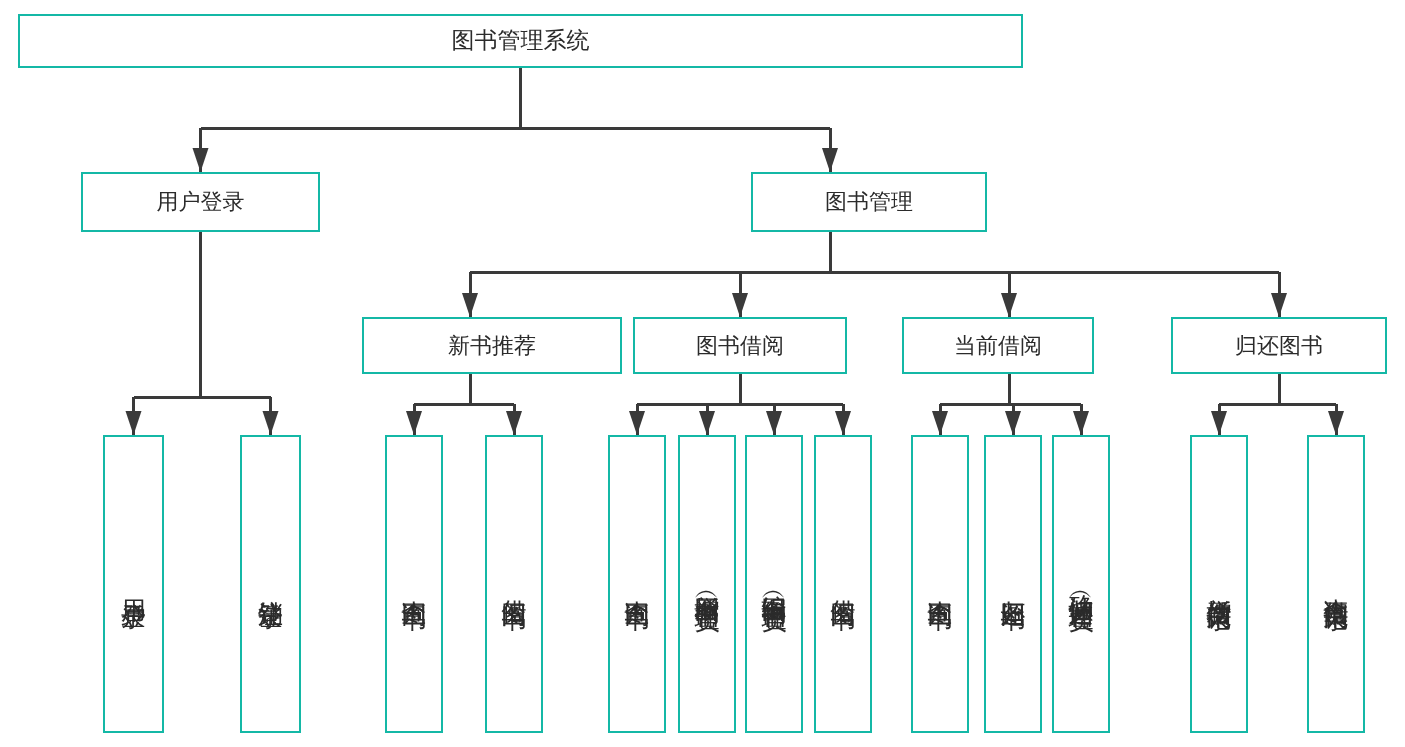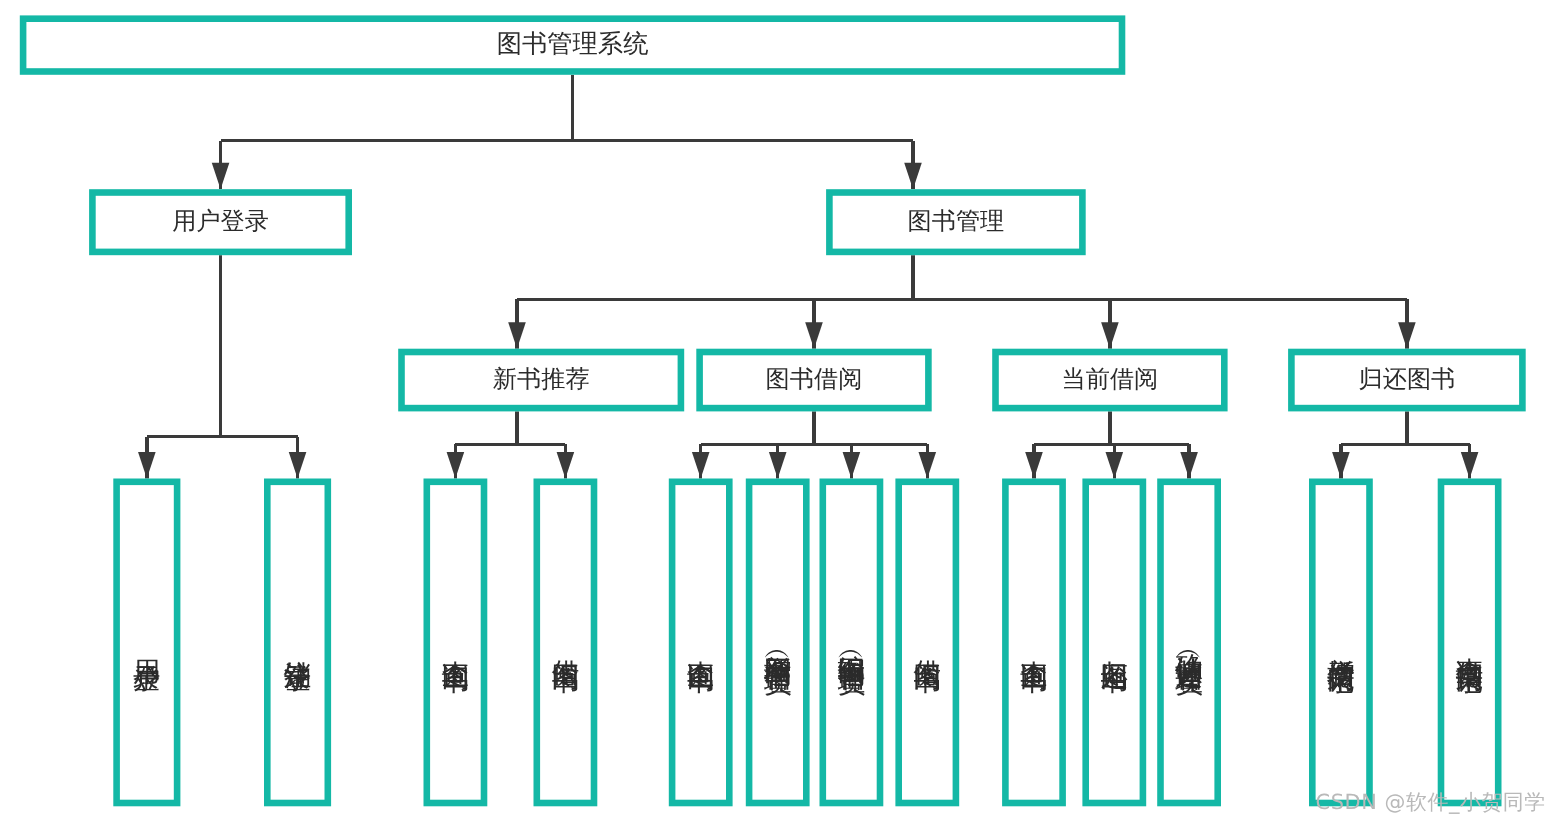--- a/index.html
+++ b/index.html
@@ -23,21 +23,21 @@
     left: 0;
     top: 0;
     width: 1405px;
     height: 747px;
     pointer-events: none;
   }
   .node {
     position: absolute;
     box-sizing: border-box;
     background: #ffffff;
-    border: 6px solid #14b8a6;
+    border: 2px solid #14b8a6;
     display: flex;
     align-items: center;
     justify-content: center;
     color: #2b2b2b;
   }
   .node-label {
     display: block;
     text-align: center;
     line-height: 1.18;
     color: #2b2b2b;
@@ -139,21 +139,21 @@
       </div>
       <div class="node horizontal level1" style="left: 751px; top: 172px; width: 236px; height: 60px;">
         <span class="node-label">图书管理</span>
       </div>
       <div class="node horizontal level2" style="left: 362px; top: 317px; width: 260px; height: 57px;">
         <span class="node-label">新书推荐</span>
       </div>
       <div class="node horizontal level2" style="left: 633px; top: 317px; width: 214px; height: 57px;">
         <span class="node-label">图书借阅</span>
       </div>
-      <div class="node horizontal level2" style="left: 902px; top: 317px; width: 214px; height: 57px;">
+      <div class="node horizontal level2" style="left: 902px; top: 317px; width: 192px; height: 57px;">
         <span class="node-label">当前借阅</span>
       </div>
       <div class="node horizontal level2" style="left: 1171px; top: 317px; width: 216px; height: 57px;">
         <span class="node-label">归还图书</span>
       </div>
       <div class="node vertical leaf" style="left: 103px; top: 435px; width: 61px; height: 298px;">
         <span class="node-label">用户登录</span>
       </div>
       <div class="node vertical leaf" style="left: 240px; top: 435px; width: 61px; height: 298px;">
         <span class="node-label">注销登录</span>
@@ -186,14 +186,13 @@
         <span class="node-label">确认归还（管理员）</span>
       </div>
       <div class="node vertical leaf" style="left: 1190px; top: 435px; width: 58px; height: 298px;">
         <span class="node-label">新增借阅记录</span>
       </div>
       <div class="node vertical leaf" style="left: 1307px; top: 435px; width: 58px; height: 298px;">
         <span class="node-label">查询借阅记录</span>
       </div>
     </div>
 
-  <div id="watermark" style="left: 1196px; top: 716px; color: rgb(185, 185, 185);">CSDN @软件_小贺同学</div>
 </div>
 
 </body></html>

